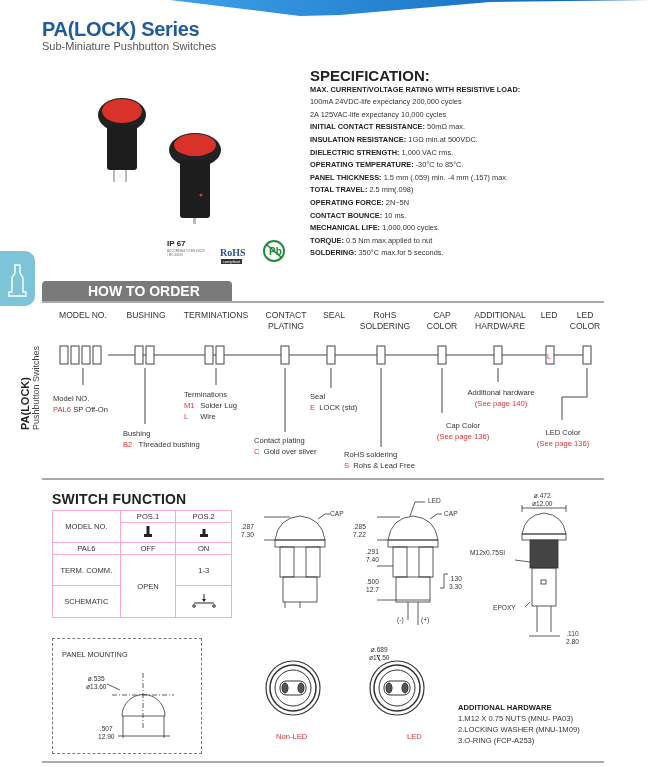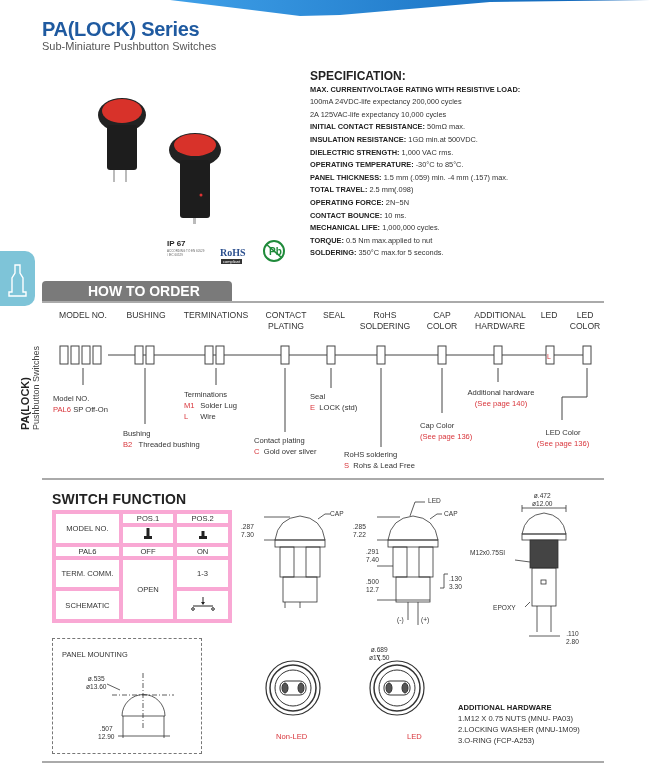--- a/index.html
+++ b/index.html
@@ -2,37 +2,37 @@
 <html><head>
 <meta charset="utf-8">
 <style>
   * { box-sizing: border-box; margin: 0; padding: 0; }
   body { width: 650px; height: 767px; background: #fff; position: relative; overflow: hidden; font-family: "Liberation Sans", sans-serif; color: #333; }
   .abs { position: absolute; }
   .banner { left: 0; top: 0; width: 650px; height: 18px; }
   .title { left: 42px; top: 18px; font-size: 20px; font-weight: bold; color: #1f5aa0; letter-spacing: -0.3px; }
   .subtitle { left: 42px; top: 40px; font-size: 11px; color: #555; }
   .spec { left: 310px; top: 70px; width: 300px; font-size: 7.4px; line-height: 12.6px; color: #333; }
-  .spec .head { font-size: 12px; font-weight: bold; color: #222; margin-bottom: 1px; }
+  .spec .head { font-size: 15px; font-weight: bold; color: #222; margin-bottom: 1px; }
   .spec b { font-weight: bold; color: #222; }
   .photos { left: 80px; top: 85px; width: 180px; height: 140px; }
   .certs { left: 165px; top: 237px; width: 135px; height: 32px; }
   .side-tab { left: 0; top: 251px; width: 35px; height: 55px; background: #7ec4d8; border-radius: 0 10px 10px 0; }
   .side-label { left: 4px; top: 310px; width: 30px; height: 120px; }
   .side-label .inner { position: absolute; left: 15px; top: 120px; transform: rotate(-90deg); transform-origin: left top; white-space: nowrap; font-size: 9px; color: #444; }
   .side-label .inner b { font-size: 11px; color: #222; margin-right: 4px; }
   .hto-bar { left: 42px; top: 281px; width: 190px; height: 21px; background: #7a7a7a; border-radius: 4px 4px 0 0; color: #fff; font-weight: bold; font-size: 14px; padding-left: 46px; line-height: 21px; }
   .hto-line { left: 42px; top: 301px; width: 562px; height: 2px; background: #aaa; }
   .col-head { top: 310px; font-size: 8.6px; color: #333; text-align: center; line-height: 11px; }
   .lbl { font-size: 7.6px; color: #333; line-height: 11px; }
   .red { color: #d8343a; }
   .sec-line { left: 42px; height: 2px; background: #aaa; }
   .sf-title { left: 52px; top: 491px; font-size: 14px; font-weight: bold; color: #222; letter-spacing: 0.2px; }
   table.sf { position: absolute; left: 52px; top: 510px; width: 180px; border-collapse: collapse; font-size: 7.6px; color: #333; }
-  table.sf td { border: 4px solid #f9a8d4; text-align: center; vertical-align: middle; padding: 0; }
+  table.sf td { border: 1px solid #f9a8d4; text-align: center; vertical-align: middle; padding: 0; }
   .pm-box { left: 52px; top: 638px; width: 150px; height: 116px; border: 1px dashed #777; }
   .pm-title { left: 62px; top: 650px; font-size: 7.4px; color: #333; }
   .dim { font-size: 6.6px; color: #333; line-height: 8px; text-align: center; }
   .addhw { left: 458px; top: 702px; font-size: 7.6px; line-height: 11px; color: #333; }
   .addhw .h { font-weight: bold; color: #222; }
 </style>
 </head>
 <body>
 
 <svg class="abs banner" viewBox="0 0 650 18">
@@ -190,21 +190,21 @@
   <div><span class="red">C</span>&nbsp; <span>Gold over silver</span></div>
 </div>
 <div class="abs lbl" style="left:310px;top:391px;">
   <div>Seal</div>
   <div><span class="red">E</span>&nbsp; <span>LOCK (std)</span></div>
 </div>
 <div class="abs lbl" style="left:344px;top:449px;">
   <div>RoHS soldering</div>
   <div><span class="red">S</span>&nbsp; <span>Rohs &amp; Lead Free</span></div>
 </div>
-<div class="abs lbl" style="left:420px;top:420px;width:62px;">
+<div class="abs lbl" style="left:432px;top:420px;text-align:center;width:62px;">
   <div>Cap Color</div>
   <div class="red">(See page 136)</div>
 </div>
 <div class="abs lbl" style="left:460px;top:387px;text-align:center;width:82px;">
   <div>Additional hardware</div>
   <div class="red">(See page 140)</div>
 </div>
 <div class="abs lbl" style="left:532px;top:427px;text-align:center;width:62px;">
   <div>LED Color</div>
   <div class="red">(See page 136)</div>

